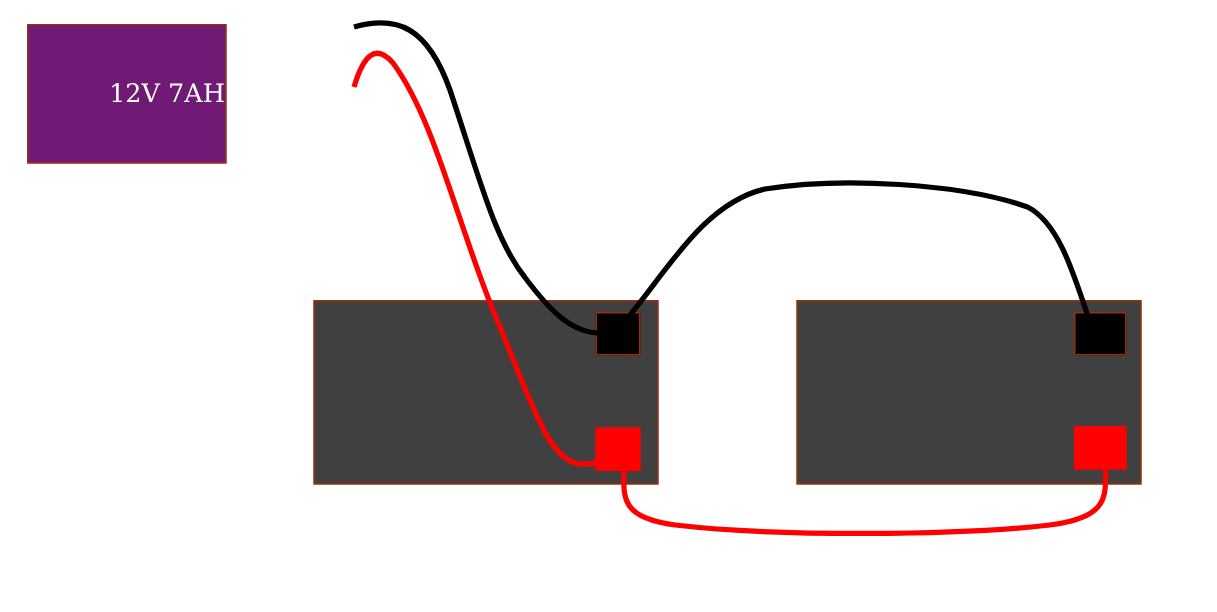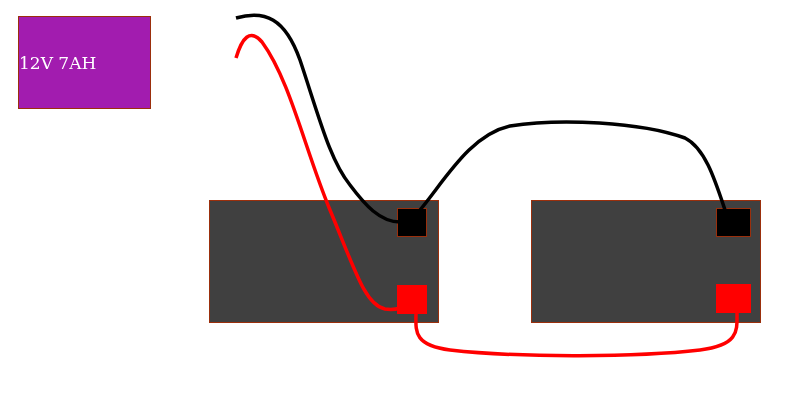--- a/index.html
+++ b/index.html
@@ -1,20 +1,20 @@
 <!DOCTYPE html>
 <html><head>
   <meta charset="utf-8">
   <style>
     html, body { margin: 0; padding: 0; background: #ffffff; }
     body { width: 811px; height: 408px; position: relative; overflow: hidden; }
     .label-box {
       position: absolute; left: 18px; top: 16px; width: 133px; height: 93px;
-      background: #a21caf; border: 1px solid #9b2f0c; box-sizing: border-box;
-      display: flex; align-items: center; justify-content: flex-start;
+      background: #701a75; border: 1px solid #9b2f0c; box-sizing: border-box;
+      display: flex; align-items: center; justify-content: flex-end;
       color: #ffffff; font-family: "DejaVu Serif", serif; font-size: 17px;
     }
     .battery {
       position: absolute; width: 230px; height: 123px; background: #404040;
       border: 1px solid #9b2f0c; box-sizing: border-box;
     }
     .terminal {
       position: absolute; width: 30px; height: 29px; box-sizing: border-box;
       border: 1px solid #9b2f0c;
     }

